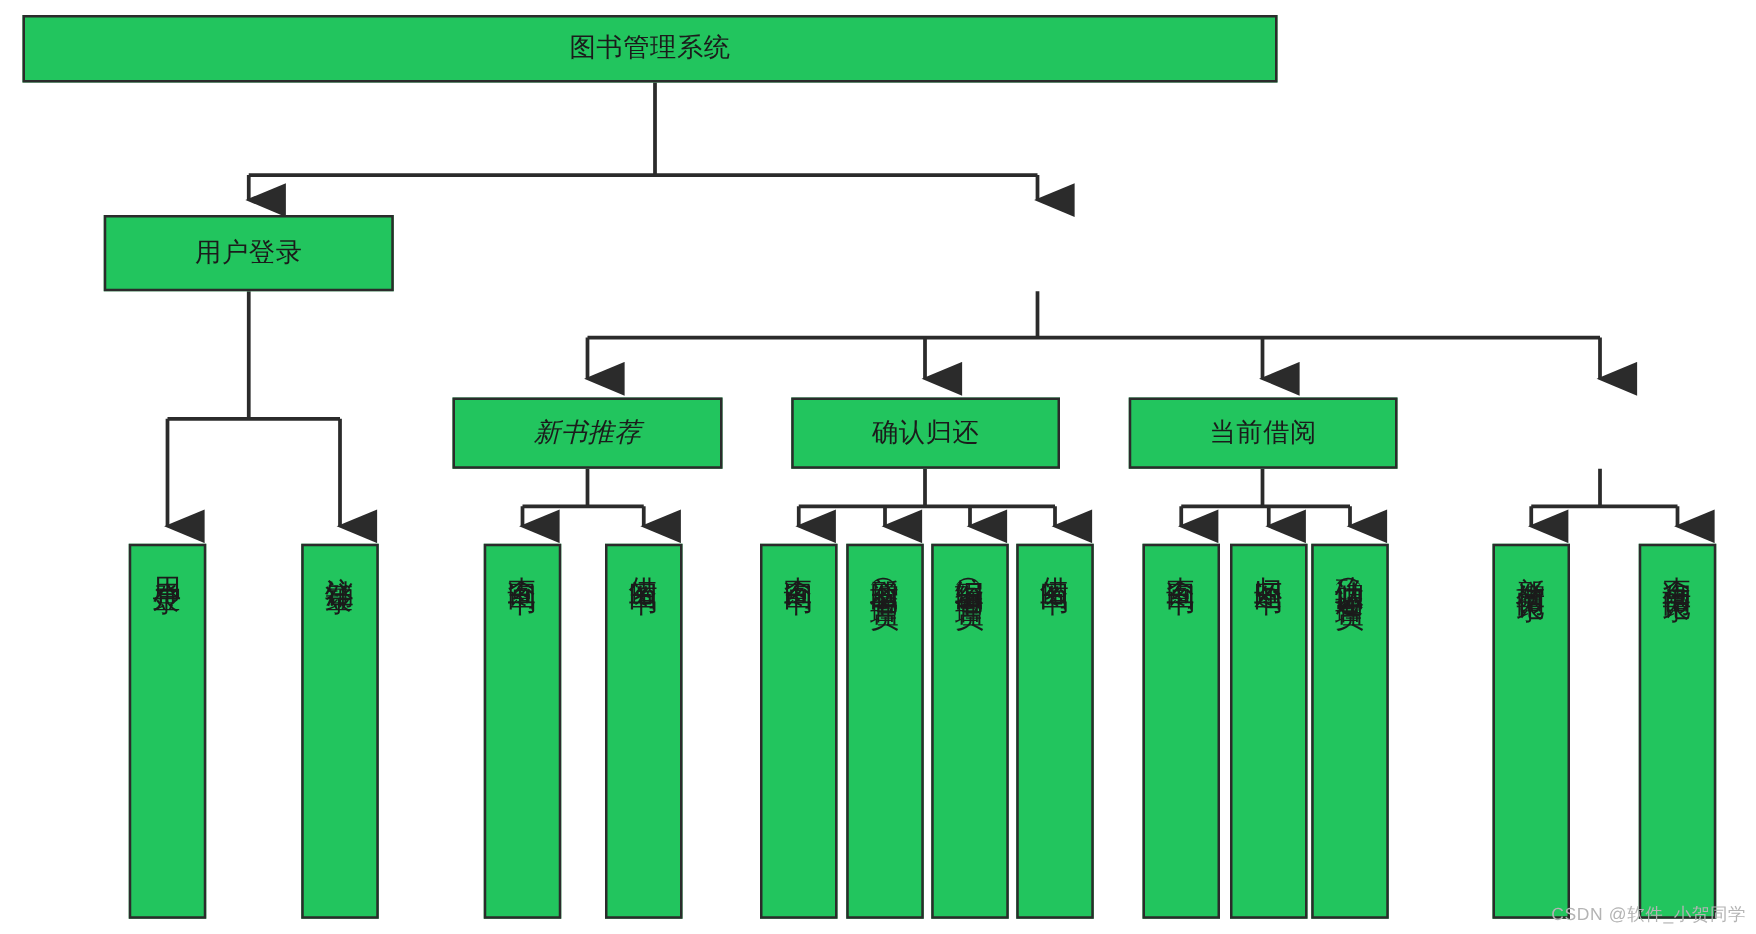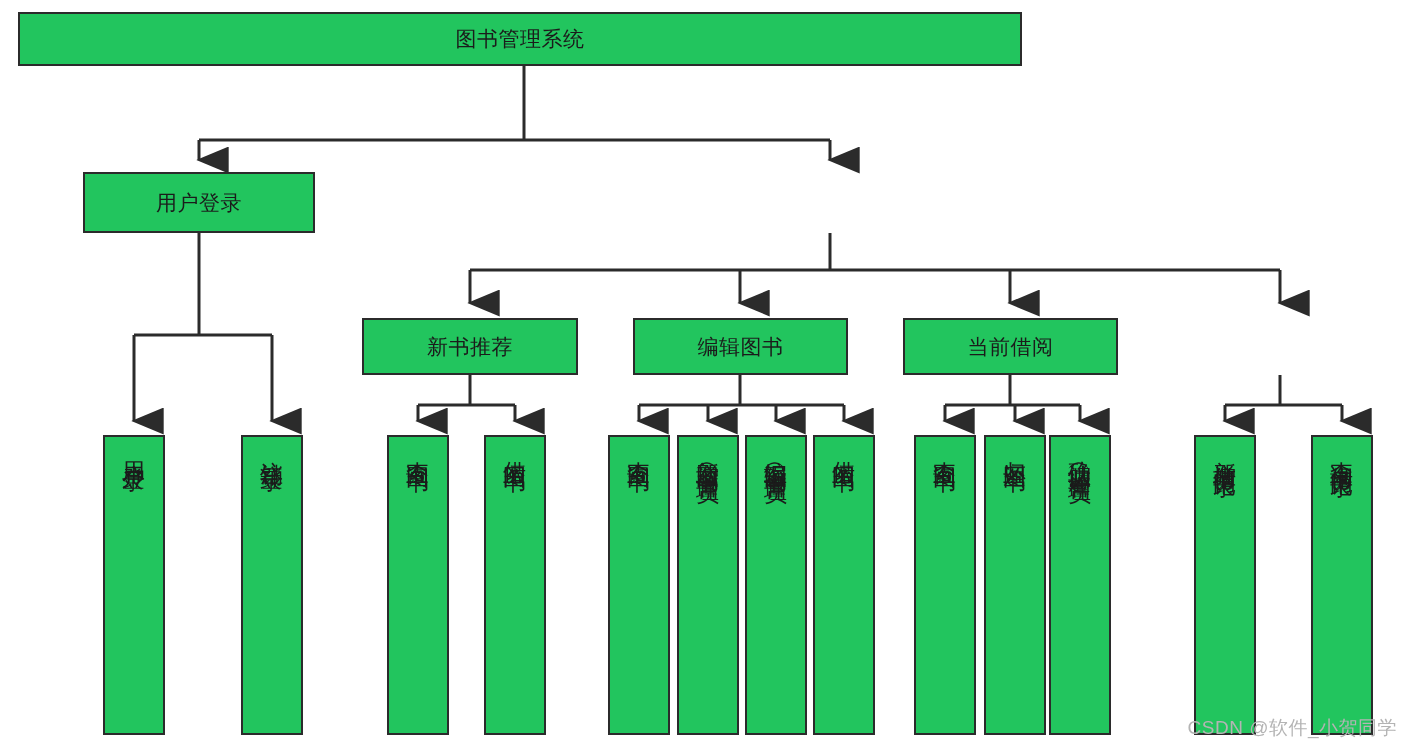--- a/index.html
+++ b/index.html
@@ -52,21 +52,21 @@
     writing-mode: vertical-rl;
     text-orientation: upright;
     font-size: 23px;
     letter-spacing: 3px;
     margin: 0 auto;
   }
   #watermark {
     position: absolute;
     right: 8px;
     bottom: 6px;
-    font-size: 19px;
+    font-size: 14px;
     color: #b4b4b4;
     letter-spacing: 0.5px;
     white-space: nowrap;
     pointer-events: none;
   }
 </style>
 </head>
 <body>
 
 <div id="canvas">
@@ -122,25 +122,25 @@
   </svg>
 
   <div class="node horiz" style="left:18px; top:12px; width:1004px; height:54px;">
     <span class="lbl">图书管理系统</span>
   </div>
 
   <div class="node horiz" style="left:83px; top:172px; width:232px; height:61px;">
     <span class="lbl">用户登录</span>
   </div>
 
-  <div class="node horiz" style="left:362px; top:318px; width:216px; height:57px;">
+  <div class="node horiz" style="left:362px; top:318px; width:216px; height:57px;font-style:italic;">
     <span class="lbl">新书推荐</span>
   </div>
   <div class="node horiz" style="left:633px; top:318px; width:215px; height:57px;">
-    <span class="lbl">编辑图书</span>
+    <span class="lbl">确认归还</span>
   </div>
   <div class="node horiz" style="left:903px; top:318px; width:215px; height:57px;">
     <span class="lbl">当前借阅</span>
   </div>
 
   <div class="node vert" style="left:103px; top:435px; width:62px; height:300px;">
     <span class="lbl">用户登录</span>
   </div>
   <div class="node vert" style="left:241px; top:435px; width:62px; height:300px;">
     <span class="lbl">注销登录</span>

